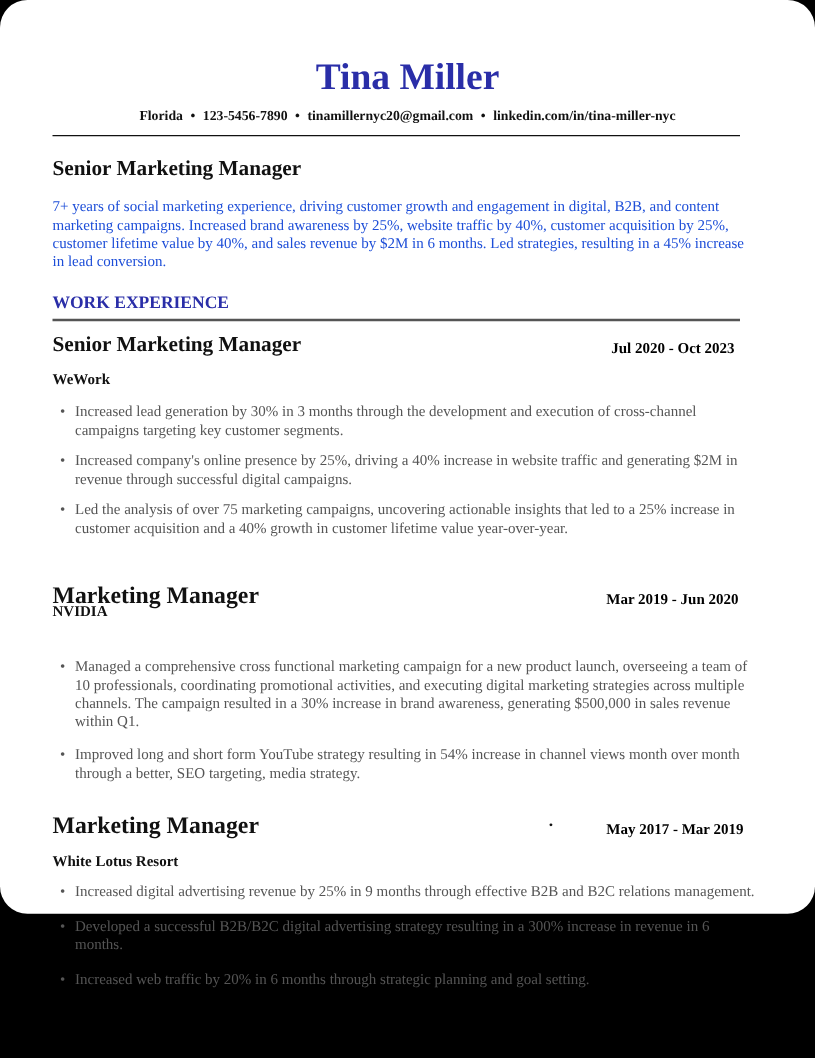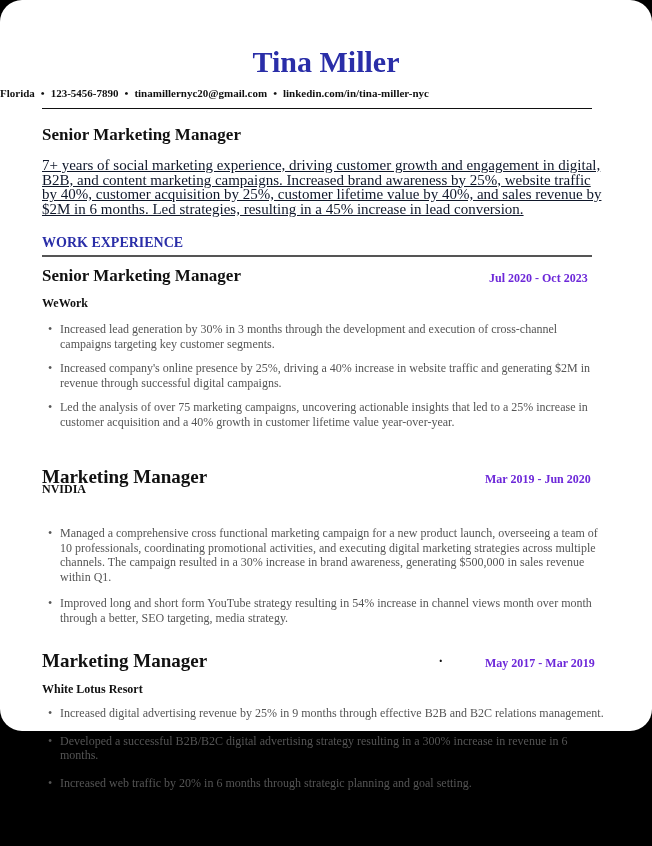--- a/index.html
+++ b/index.html
@@ -14,49 +14,50 @@
     }
     .name {
       position: absolute; left: 0; right: 0; top: 44px;
       text-align: center;
       font-size: 30px; font-weight: bold;
       color: #2a2ea8;
       line-height: 36px;
     }
     .contact {
       position: absolute; left: 0; right: 0; top: 86px;
+      text-align: center;
       font-size: 11px; font-weight: bold; color: #111;
       line-height: 14px;
     }
     .contact .sep { margin: 0 6px; }
     .rule-top {
       position: absolute; left: 42px; width: 550px; top: 108px;
       height: 1px; background: #111;
     }
     .headline {
       position: absolute; left: 42px; top: 125px;
       font-size: 17px; font-weight: bold; line-height: 20px;
     }
     .summary {
       position: absolute; left: 42px; width: 560px; top: 158px;
-      font-size: 15px; line-height: 14.6px; color: #0f172a; text-decoration: underline;
+      font-size: 12px; line-height: 14.6px; color: #1d4ed8;
     }
     .section-title {
       position: absolute; left: 42px; top: 235px;
       font-size: 14px; font-weight: bold; color: #2a2ea8;
       line-height: 16px;
     }
     .section-rule {
       position: absolute; left: 42px; width: 550px; top: 255px;
       height: 2px; background: #555;
     }
     .job { position: absolute; left: 42px; width: 560px; }
     .job-title { font-weight: bold; color: #111; }
     .job-date {
-      position: absolute; font-size: 12px; font-weight: bold; color: #6d28d9;
+      position: absolute; font-size: 12px; font-weight: bold; color: #000000;
       white-space: nowrap;
     }
     .company { position: absolute; left: 0; font-size: 12px; font-weight: bold; color: #111; text-align: center; }
     ul.bullets {
       position: absolute; left: 0; margin: 0; padding: 0; list-style: none;
       width: 565px;
     }
     ul.bullets li {
       position: relative;
       padding-left: 18px;

